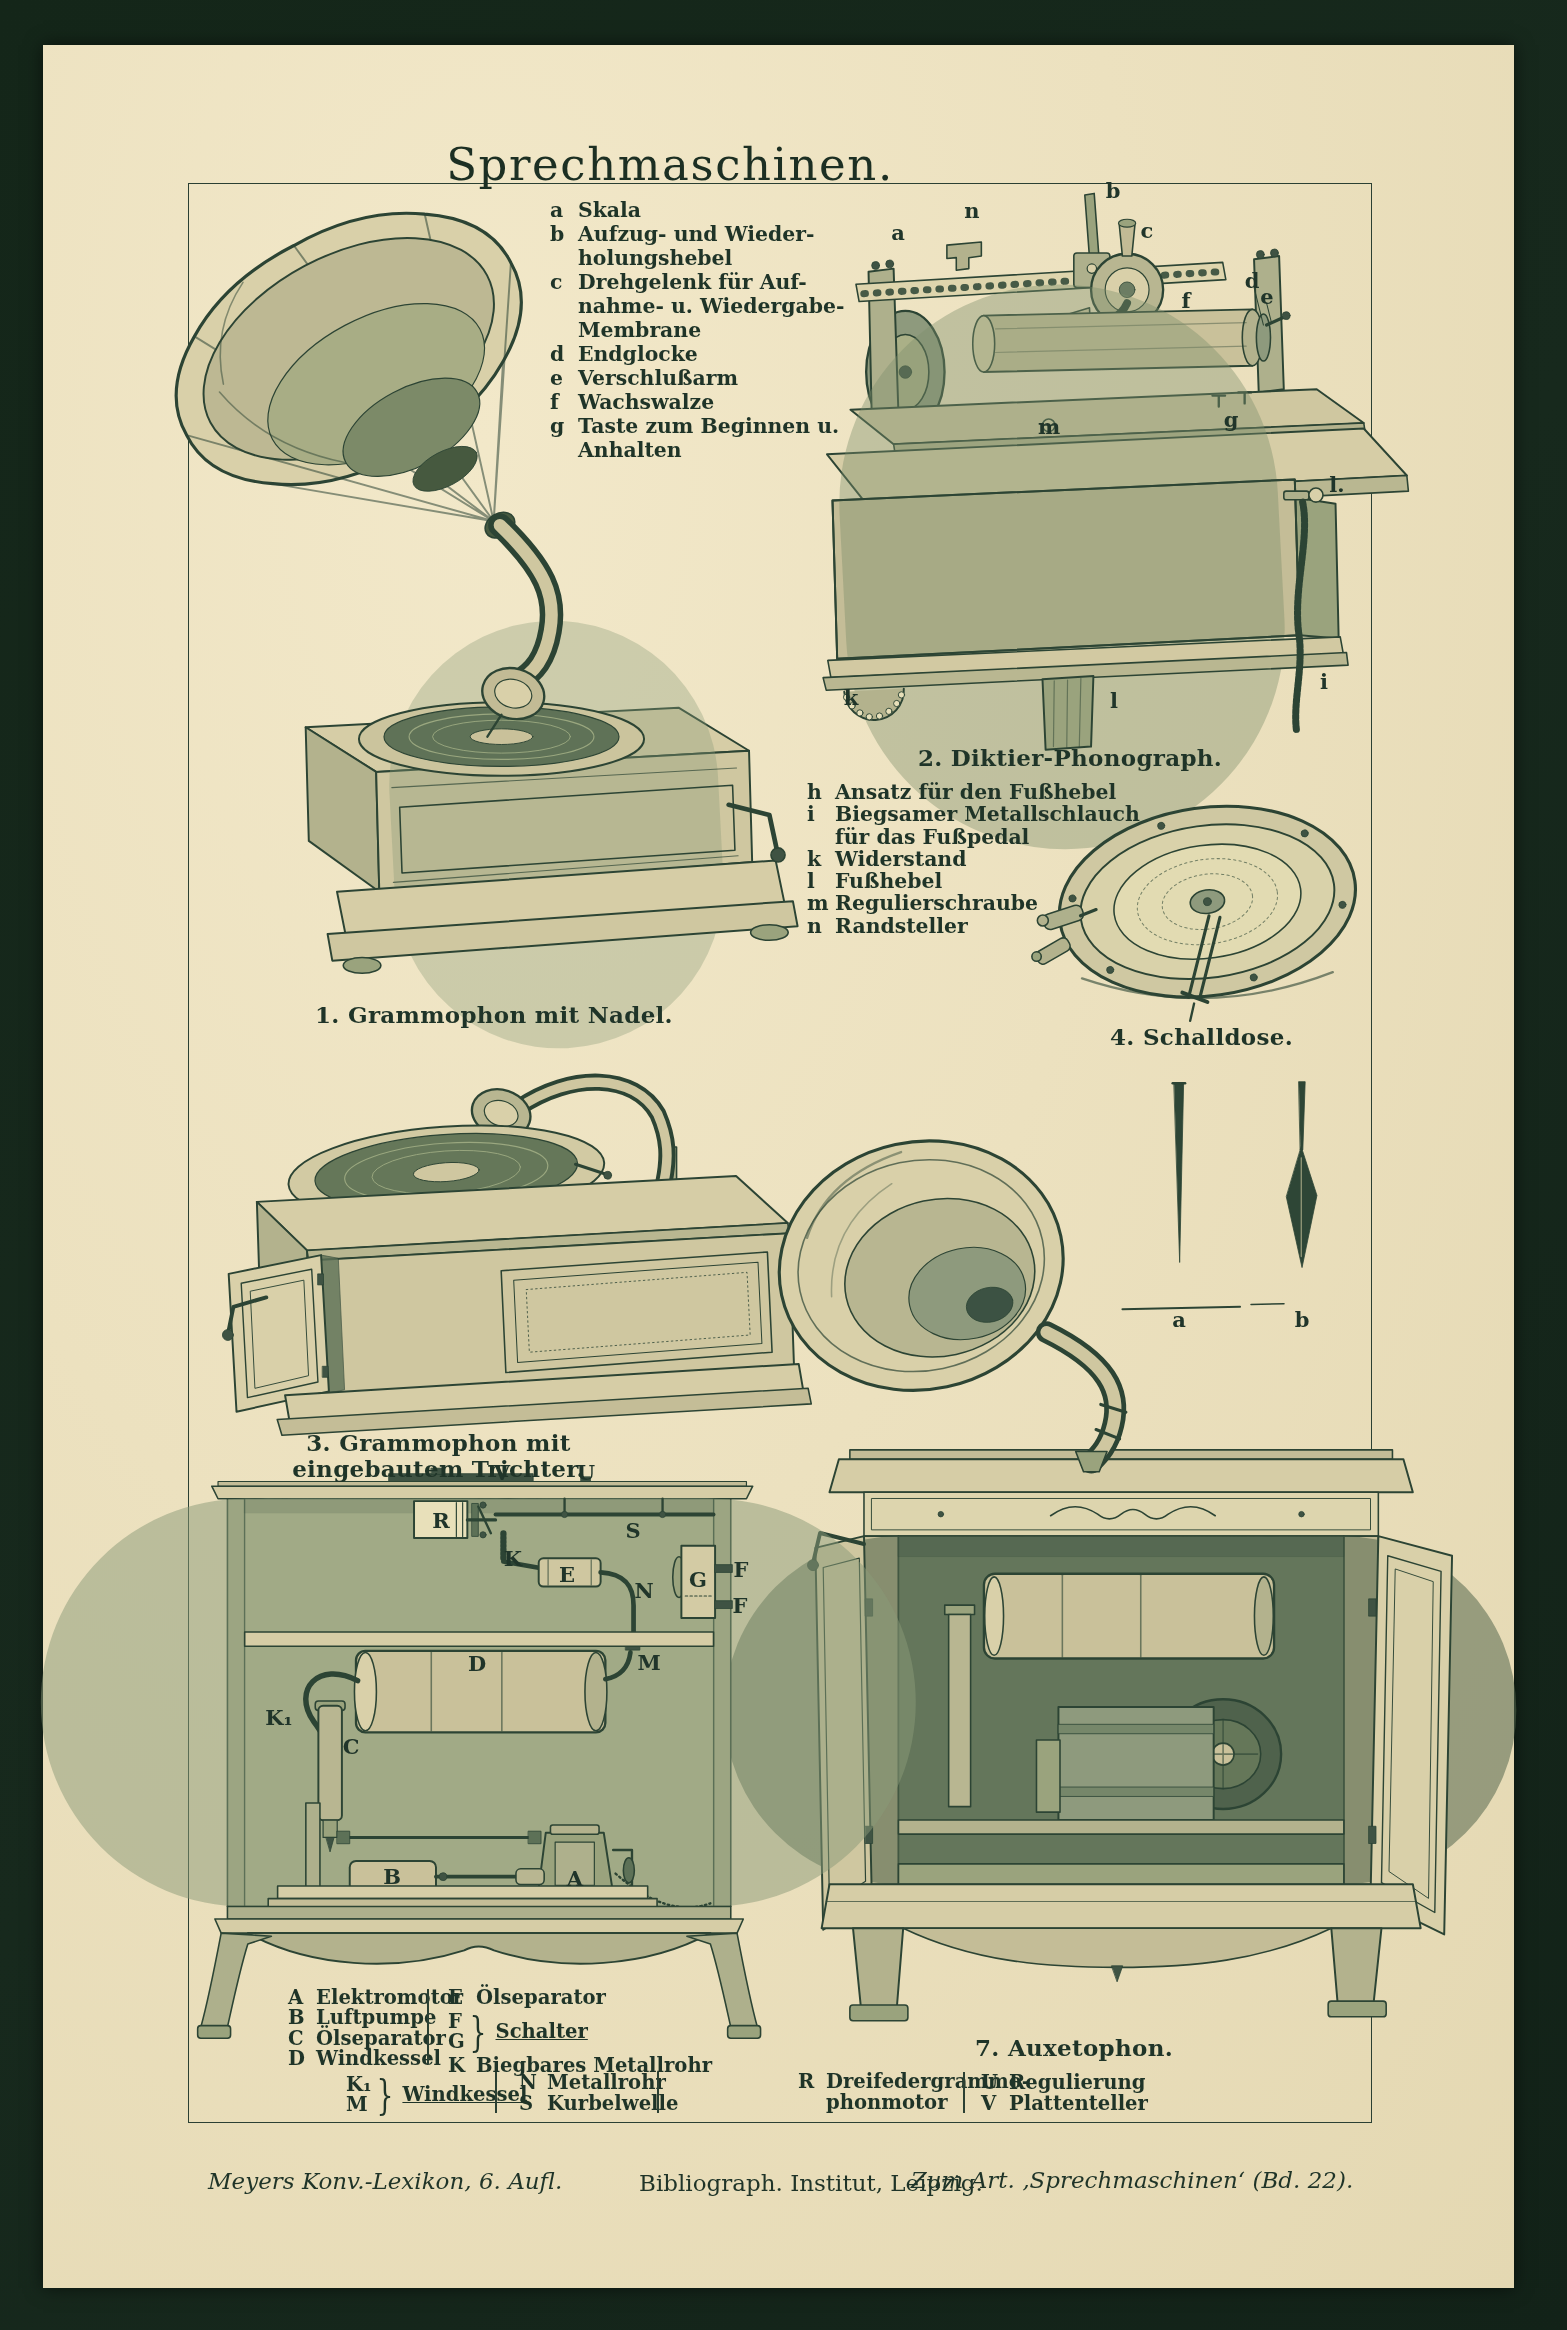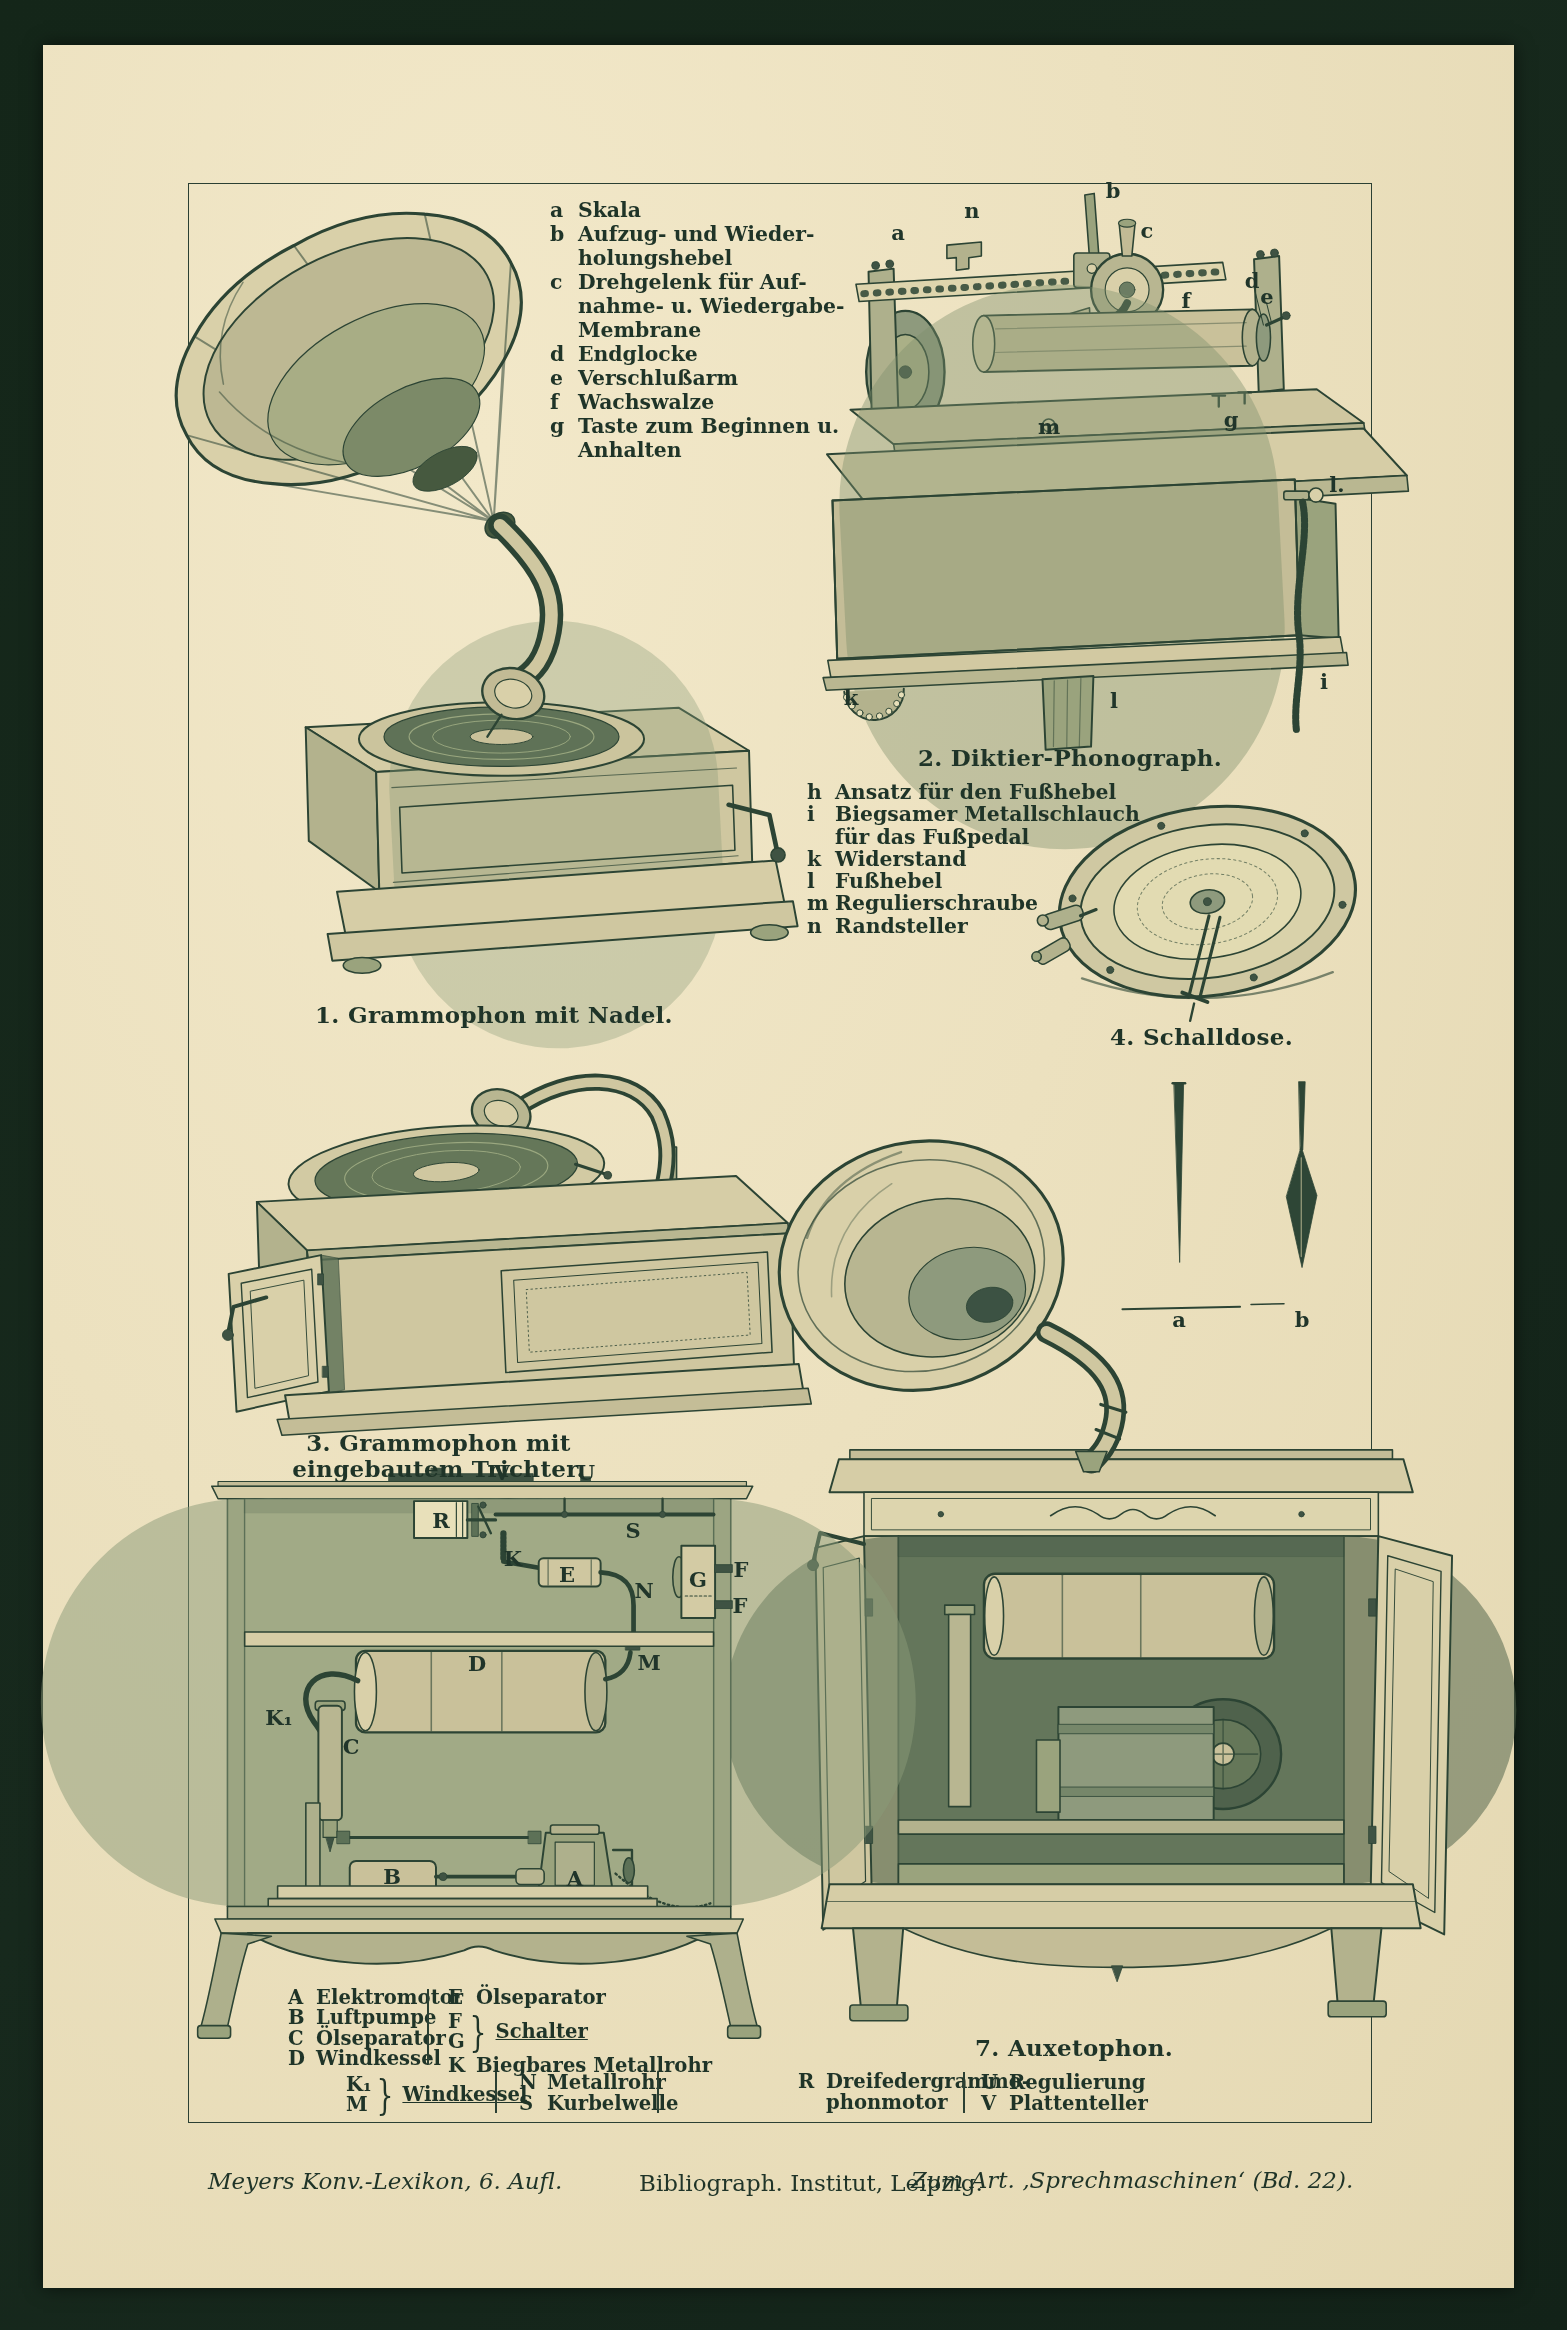--- a/index.html
+++ b/index.html
@@ -25,20 +25,21 @@
   svg.fig{position:absolute;overflow:visible;}
   svg.fig *{vector-effect:none;}
 </style>
 </head>
 <body>
 
 <div class="page">
   <div class="paper"></div>
   <div class="frame"></div>
 
+  <h1 class="title">Sprechmaschinen.</h1>
 
   <svg class="fig" style="left:149px;top:188px" width="658" height="831" viewBox="0 0 840 1060" stroke="#2c4434" fill="none" stroke-linecap="round" stroke-linejoin="round">
 
     <path d="M200,688 L676,663 L766,718 L290,745 Z" fill="#d6cda6" stroke-width="2.5"></path>
     <path d="M200,688 L290,745 L294,898 L204,833 Z" fill="#b3b28d" stroke-width="2.5"></path>
     <path d="M290,745 L766,718 L770,860 L294,898 Z" fill="#cfc7a0" stroke-width="2.5"></path>
     <g transform="rotate(-3 520 825)">
         <line x1="520" y1="762" x2="520" y2="888" stroke="#8a9a78" stroke-width="420" stroke-dasharray="1 4" opacity=".35"></line>
       </g>
     <path d="M320,790 L745,762 L748,845 L323,874 Z" stroke-width="2"></path>

